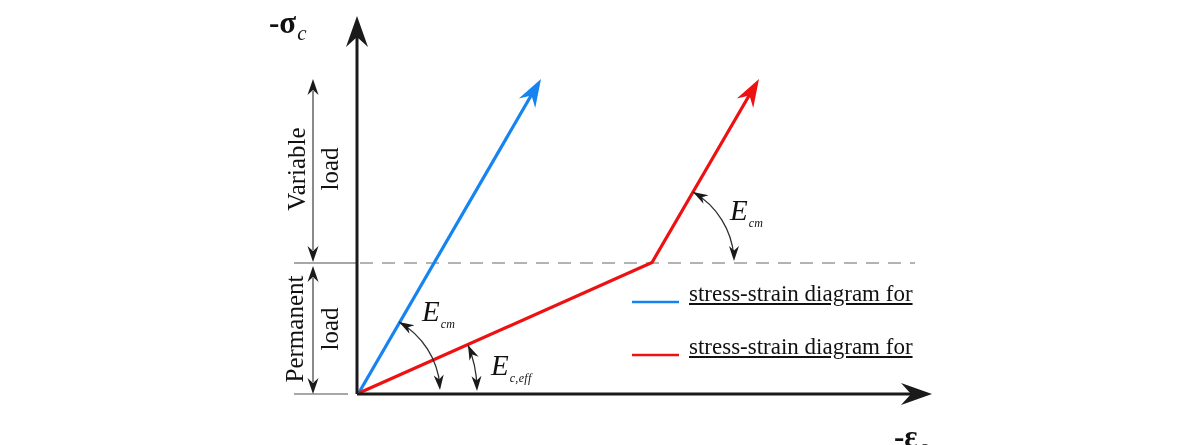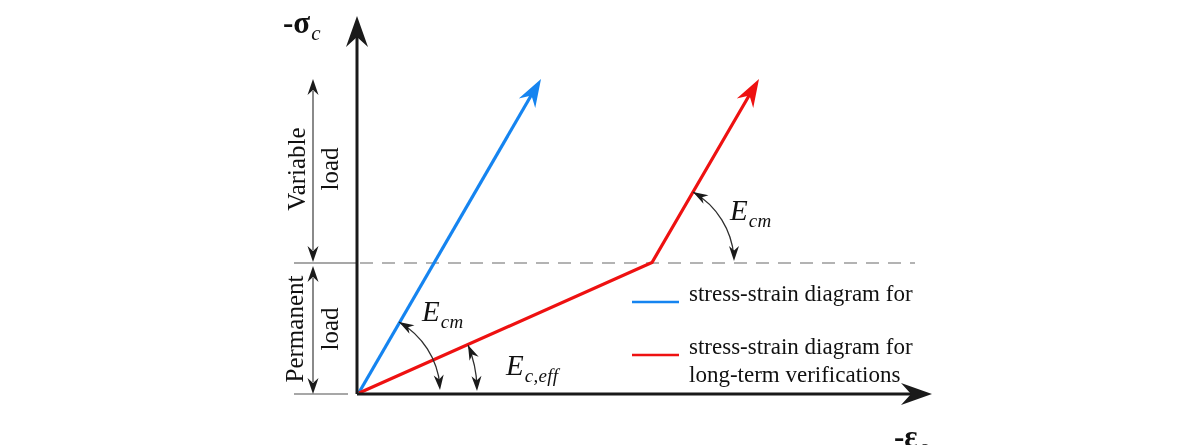--- a/index.html
+++ b/index.html
@@ -6,23 +6,23 @@
   html,body { background:#ffffff; }
   .canvas {
     position:relative; width:1200px; height:445px; background:#ffffff;
     font-family:"Liberation Serif", serif; overflow:hidden; color:#111111;
   }
   .abs { position:absolute; }
   svg.layer { position:absolute; left:0; top:0; }
   .axis-label { font-weight:bold; font-size:31px; line-height:1; white-space:nowrap; }
   .axis-label .sub { font-size:21px; font-style:italic; font-weight:normal; vertical-align:-7px; margin-left:1px; }
   .elabel { font-size:29px; font-style:italic; line-height:1; white-space:nowrap; }
-  .elabel .sub { font-size:19px; vertical-align:-7px; margin-left:1px; letter-spacing:0.3px; }
+  .elabel .sub { font-size:12px; vertical-align:-7px; margin-left:1px; letter-spacing:0.3px; }
   .rot { transform:translate(-50%,-50%) rotate(-90deg); white-space:nowrap; font-size:25px; line-height:1; }
-  .legend-item { font-size:23px; line-height:28px; white-space:nowrap; }
+  .legend-item { font-size:23px; line-height:28px; white-space:nowrap;text-decoration:underline; }
 </style>
 </head>
 <body>
 
 <div class="canvas">
 
   <svg class="layer" width="1200" height="445" viewBox="0 0 1200 445">
 
     <line x1="294" y1="263" x2="356" y2="263" stroke-width="1.3" stroke="#8a8a8a"></line>
     <line x1="294" y1="394" x2="348" y2="394" stroke-width="1.3" stroke="#8a8a8a"></line>
@@ -56,43 +56,42 @@
 
     <line x1="357" y1="394" x2="357" y2="34" stroke-width="3" stroke="#1a1a1a"></line>
     <polygon points="0,0 -31,11 -21,0 -31,-11" transform="translate(357,16) rotate(-90)" fill="#1a1a1a"></polygon>
     <line x1="357" y1="394" x2="914" y2="394" stroke-width="3" stroke="#1a1a1a"></line>
     <polygon points="0,0 -31,11 -21,0 -31,-11" transform="translate(932,394) rotate(0)" fill="#1a1a1a"></polygon>
 
     <line x1="632" y1="302" x2="679" y2="302" stroke-width="2.6" stroke="#1584f0"></line>
     <line x1="632" y1="355" x2="679" y2="355" stroke-width="2.6" stroke="#ee1111"></line>
   </svg>
 
-  <div class="abs axis-label" style="left:283px; top:7px;">
+  <div class="abs axis-label" style="left:269px; top:7px;">
     <span>-σ</span><span class="sub">c</span>
   </div>
   <div class="abs axis-label" style="left:894px; top:421px;">
     <span>-ε</span><span class="sub">c</span>
   </div>
 
   <div class="abs rot" style="left:296px; top:169px;">Variable</div>
   <div class="abs rot" style="left:329px; top:169px;">load</div>
   <div class="abs rot" style="left:294px; top:329px;">Permanent</div>
   <div class="abs rot" style="left:329px; top:329px;">load</div>
 
   <div class="abs elabel" style="left:422px; top:297px;">
     <span>E</span><span class="sub">cm</span>
   </div>
-  <div class="abs elabel" style="left:506px; top:351px;">
+  <div class="abs elabel" style="left:491px; top:351px;">
     <span>E</span><span class="sub">c,eff</span>
   </div>
   <div class="abs elabel" style="left:730px; top:196px;">
     <span>E</span><span class="sub">cm</span>
   </div>
 
   <div class="abs legend-item" style="left:689px; top:280px;">
     <div>stress-strain diagram for</div>
   </div>
   <div class="abs legend-item" style="left:689px; top:333px;">
     <div>stress-strain diagram for</div>
-    <div>long-term verifications</div>
   </div>
 
 </div>
 
 </body></html>

